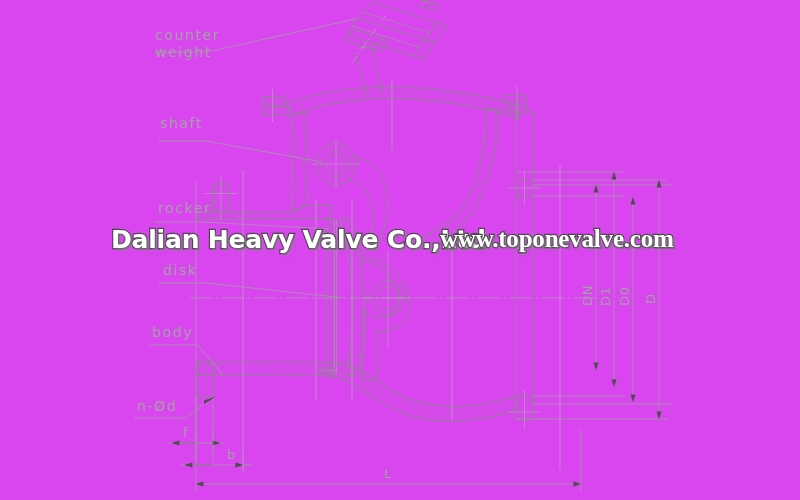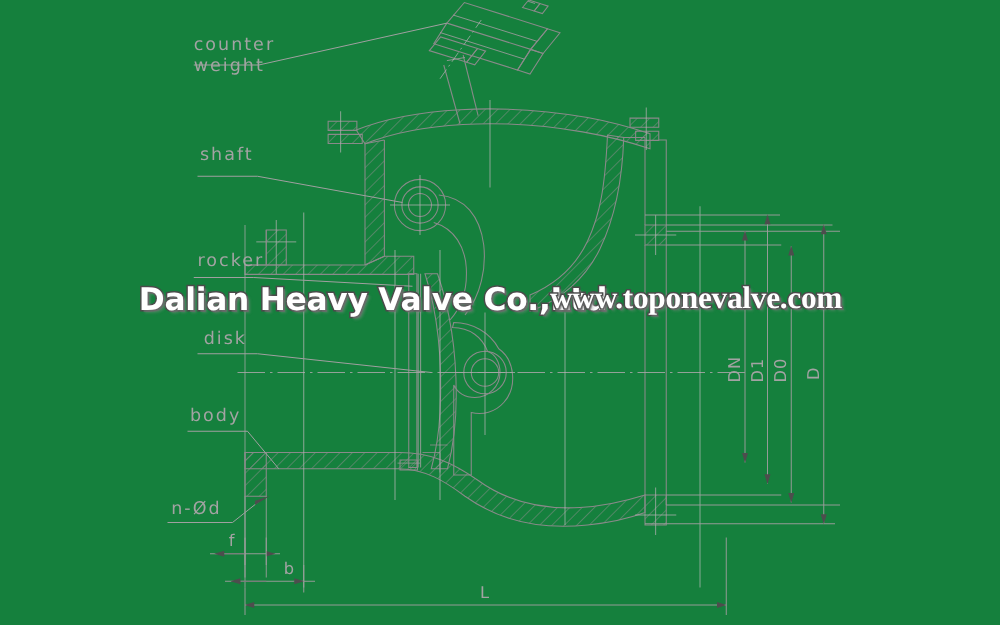--- a/index.html
+++ b/index.html
@@ -5,21 +5,21 @@
 <style>
   html, body {
     margin: 0;
     padding: 0;
     background: #ffffff;
   }
   #stage {
     position: relative;
     width: 800px;
     height: 500px;
-    background: #15803d;
+    background: #d946ef;
     overflow: hidden;
     font-family: "Liberation Sans", sans-serif;
   }
   #drawing {
     position: absolute;
     left: 0;
     top: 0;
     width: 800px;
     height: 500px;
   }

